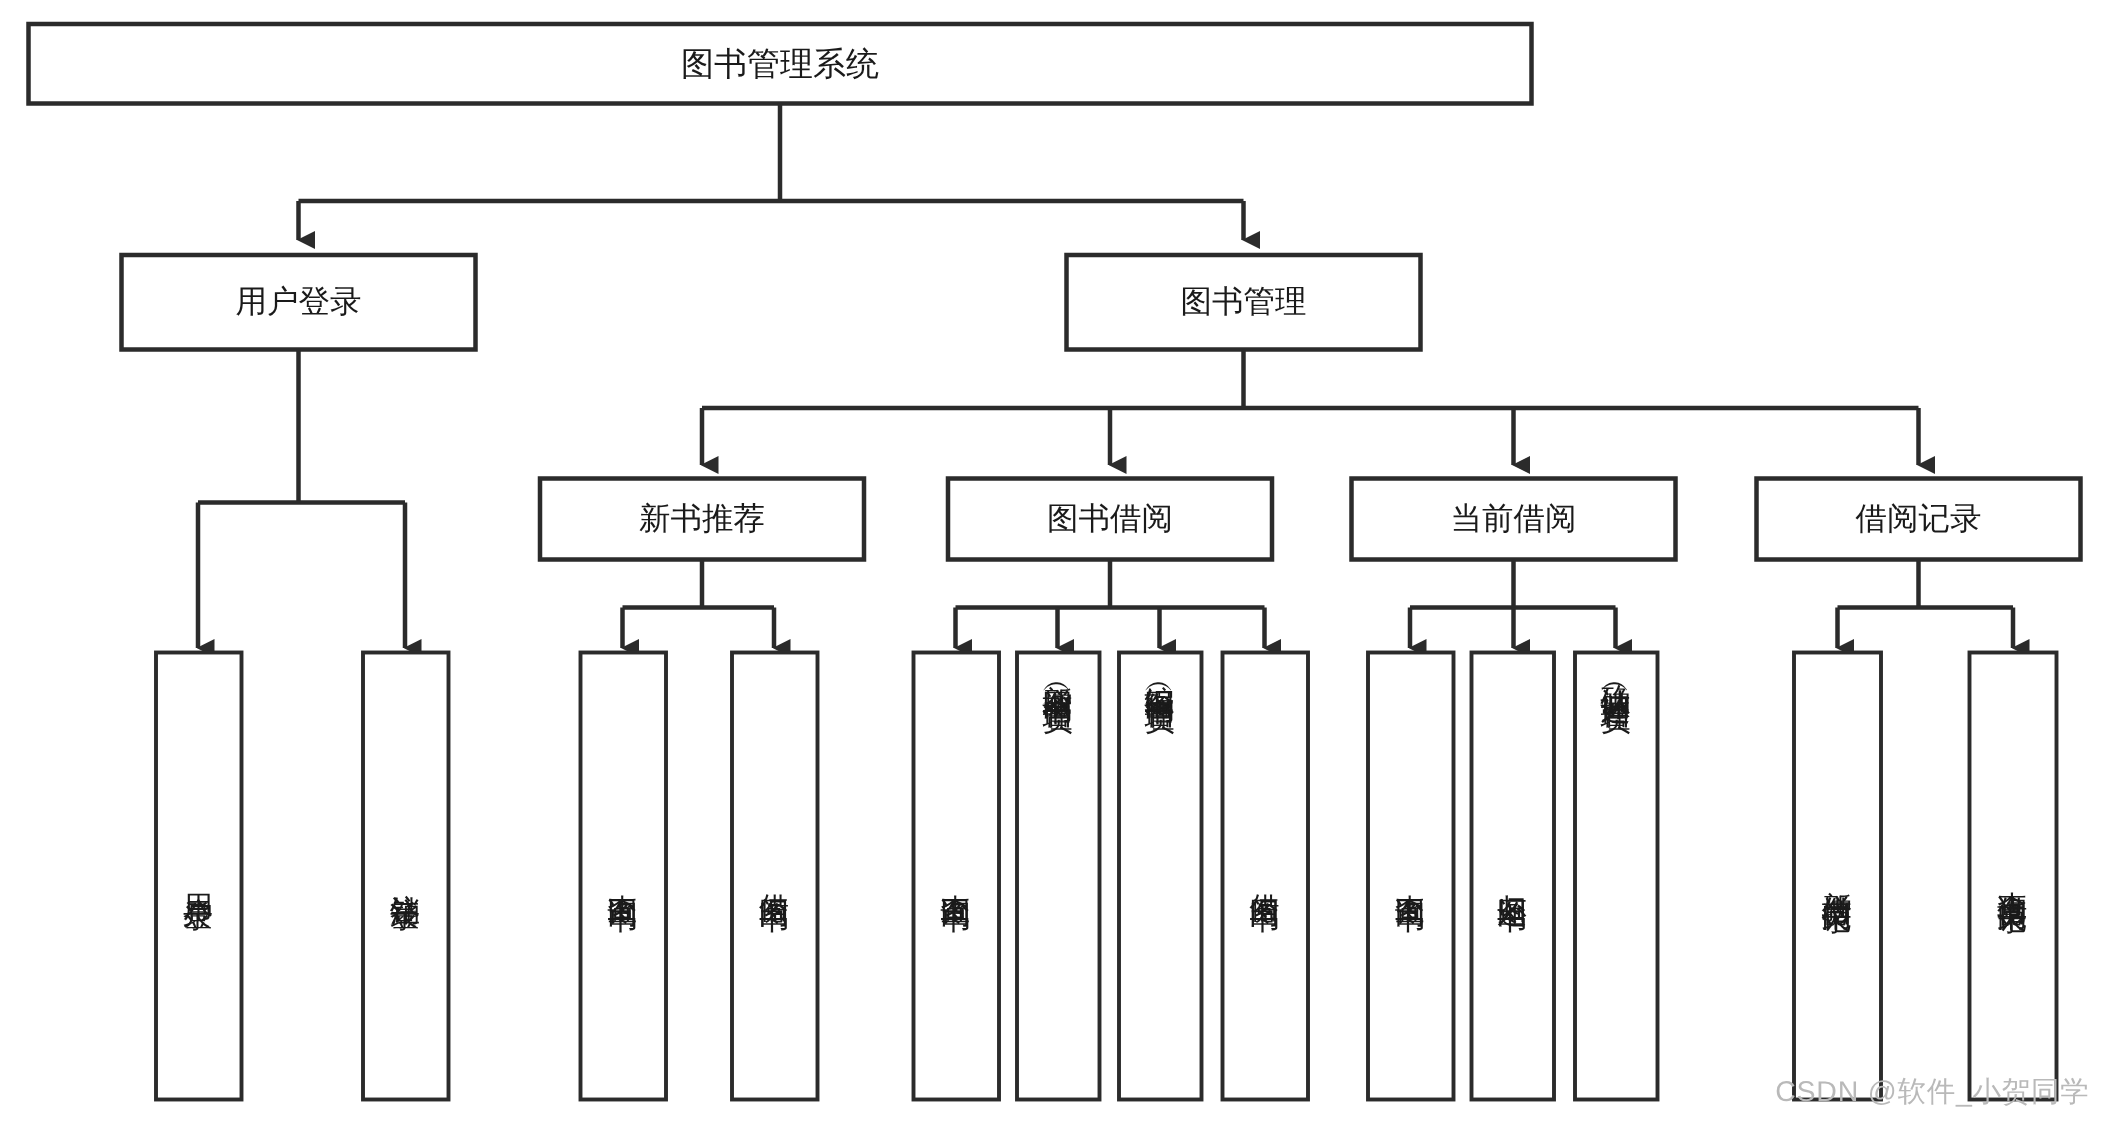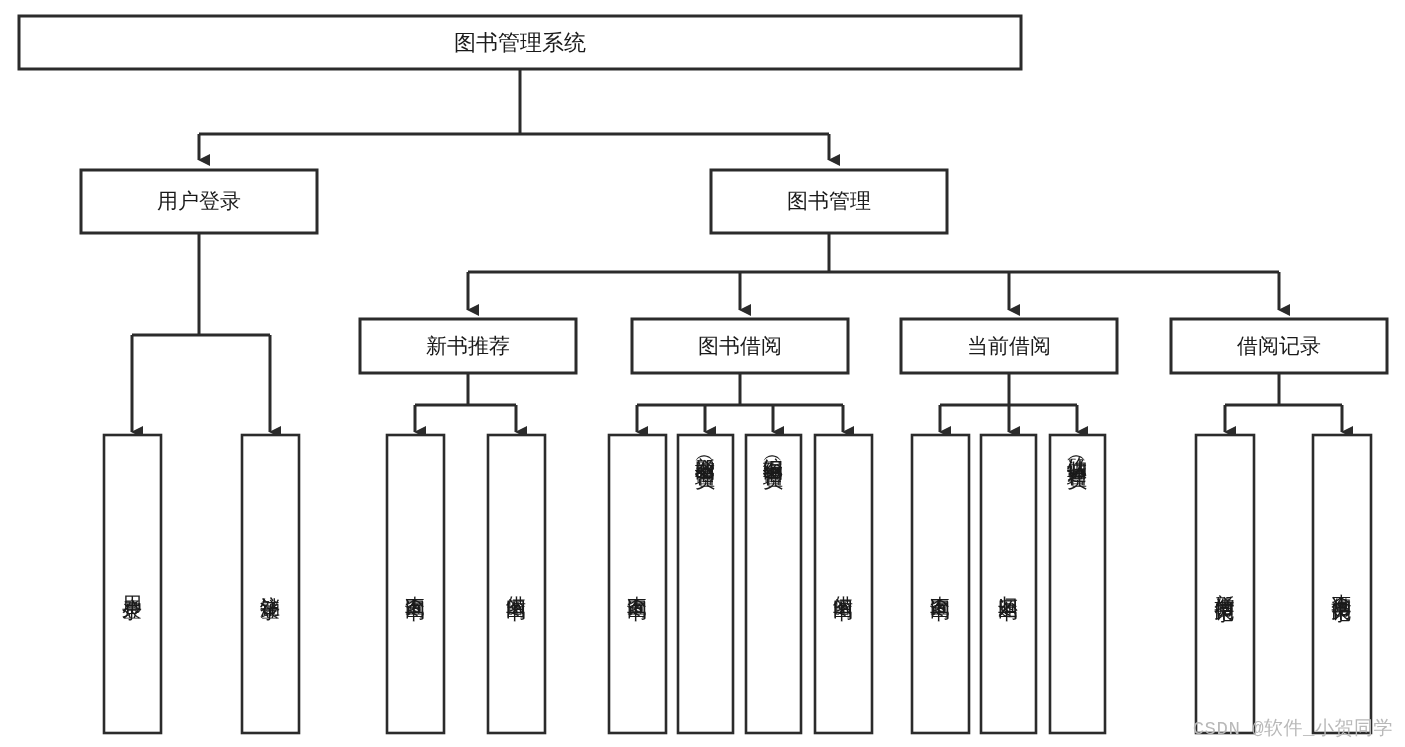--- a/index.html
+++ b/index.html
@@ -70,21 +70,21 @@
     font-size: 20px;
     line-height: 1.1;
     letter-spacing: 2px;
     color: #1a1a1a;
     white-space: nowrap;
   }
   .watermark {
     position: absolute;
     right: 12px;
     bottom: 6px;
-    font-family: Liberation Mono, monospace;
+    font-family: Liberation Sans, sans-serif;
     font-size: 19px;
     color: #b9b9b9;
     letter-spacing: 0.5px;
     white-space: nowrap;
   }
 </style>
 </head>
 <body>
 
 <div id="diagram-root">

